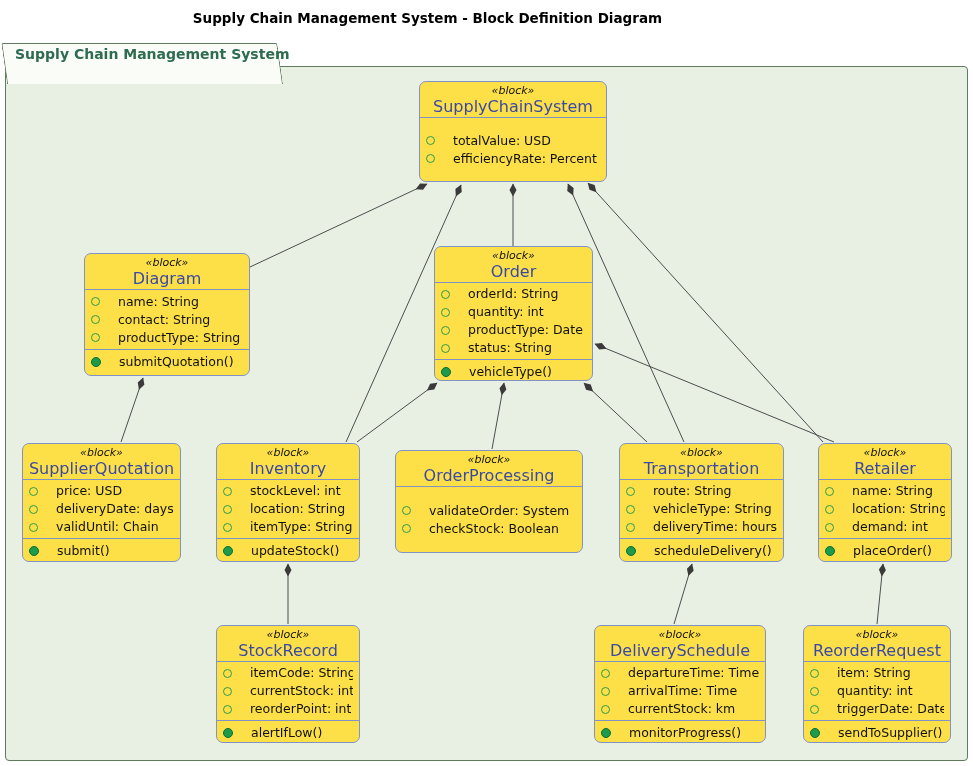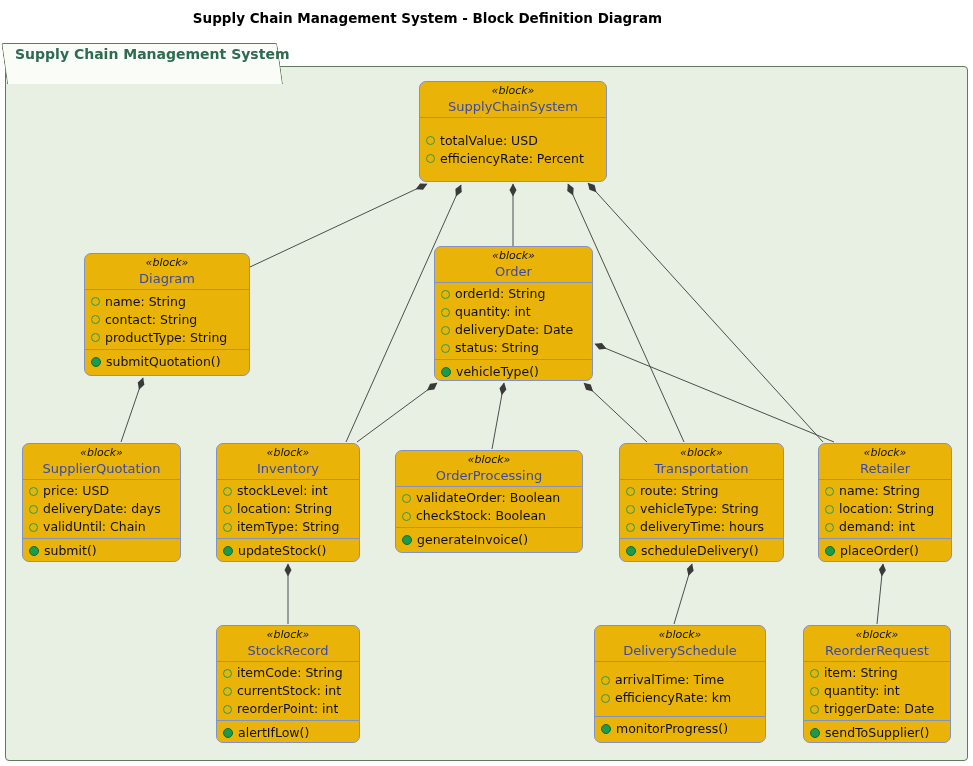--- a/index.html
+++ b/index.html
@@ -29,30 +29,30 @@
     position:relative;display:block;padding:3px 0 0 8px;
     font-size:14px;font-weight:bold;color:#2e6b4f;white-space:nowrap;
   }
   
   svg.connectors{position:absolute;left:0;top:0;z-index:1;pointer-events:none;}
   svg.connectors line{stroke:#4d4d4d;stroke-width:1;}
   
   .block{
     position:absolute;z-index:2;box-sizing:border-box;
     display:flex;flex-direction:column;
-    background:#eab308;border:1px solid #8293c3;border-radius:7px;
+    background:#fde047;border:1px solid #8293c3;border-radius:7px;
     overflow:hidden;
   }
   .bhead{flex:none;text-align:center;padding:2px 4px 1px;}
   .stereo{font-size:11px;line-height:14px;font-style:italic;color:#111;}
-  .bname{font-size:13px;line-height:18px;color:#3a49a5;}
+  .bname{font-size:16px;line-height:18px;color:#3a49a5;}
   .bsec{border-top:1px solid #8293c3;padding:2px 0;}
   .attrs{flex:1;display:flex;flex-direction:column;justify-content:center;}
   .ops{flex:none;padding:3px 0 4px;}
-  .row{display:flex;align-items:center;gap:5px;padding:0 6px;line-height:18px;
+  .row{display:flex;align-items:center;gap:18px;padding:0 6px;line-height:18px;
        font-size:12.5px;color:#111;white-space:nowrap;}
   .ic{flex:none;display:inline-block;border-radius:50%;}
   .ic.hollow{width:7px;height:7px;border:1.5px solid #2e9a4c;background:transparent;}
   .ic.filled{width:8px;height:8px;background:#1d9a4c;border:1px solid #0c6e30;}
   .mtext{overflow:hidden;}
 </style>
 </head>
 <body>
 
 <div class="diagram-title">Supply Chain Management System - Block Definition Diagram</div>
@@ -136,21 +136,21 @@
     <div class="row">
         <span class="ic hollow"></span>
         <span class="mtext">orderId: String</span>
       </div>
     <div class="row">
         <span class="ic hollow"></span>
         <span class="mtext">quantity: int</span>
       </div>
     <div class="row">
         <span class="ic hollow"></span>
-        <span class="mtext">deliveryDate: Date</span>
+        <span class="mtext">productType: Date</span>
       </div>
     <div class="row">
         <span class="ic hollow"></span>
         <span class="mtext">status: String</span>
       </div>
   </div>
   <div class="bsec ops">
     <div class="row">
         <span class="ic filled"></span>
         <span class="mtext">vehicleType()</span>
@@ -213,33 +213,27 @@
 </div>
 
 <div class="block" style="left:395px;top:450px;width:188px;height:103px">
   <div class="bhead">
     <div class="stereo">«block»</div>
     <div class="bname">OrderProcessing</div>
   </div>
   <div class="bsec attrs">
     <div class="row">
         <span class="ic hollow"></span>
-        <span class="mtext">validateOrder: Boolean</span>
+        <span class="mtext">validateOrder: System</span>
       </div>
     <div class="row">
         <span class="ic hollow"></span>
         <span class="mtext">checkStock: Boolean</span>
       </div>
   </div>
-  <div class="bsec ops">
-    <div class="row">
-        <span class="ic filled"></span>
-        <span class="mtext">generateInvoice()</span>
-      </div>
-  </div>
 </div>
 
 <div class="block" style="left:619px;top:443px;width:165px;height:119px">
   <div class="bhead">
     <div class="stereo">«block»</div>
     <div class="bname">Transportation</div>
   </div>
   <div class="bsec attrs">
     <div class="row">
         <span class="ic hollow"></span>
@@ -317,25 +311,29 @@
 </div>
 
 <div class="block" style="left:594px;top:625px;width:172px;height:118px">
   <div class="bhead">
     <div class="stereo">«block»</div>
     <div class="bname">DeliverySchedule</div>
   </div>
   <div class="bsec attrs">
     <div class="row">
         <span class="ic hollow"></span>
+        <span class="mtext">departureTime: Time</span>
+      </div>
+    <div class="row">
+        <span class="ic hollow"></span>
         <span class="mtext">arrivalTime: Time</span>
       </div>
     <div class="row">
         <span class="ic hollow"></span>
-        <span class="mtext">efficiencyRate: km</span>
+        <span class="mtext">currentStock: km</span>
       </div>
   </div>
   <div class="bsec ops">
     <div class="row">
         <span class="ic filled"></span>
         <span class="mtext">monitorProgress()</span>
       </div>
   </div>
 </div>
 

